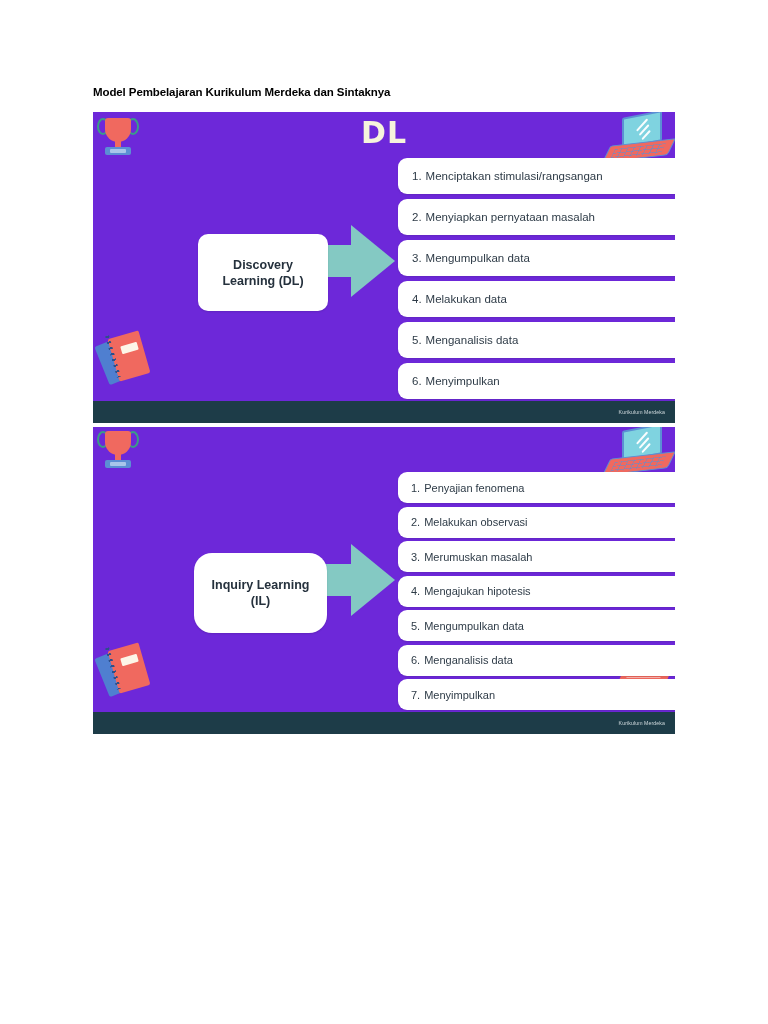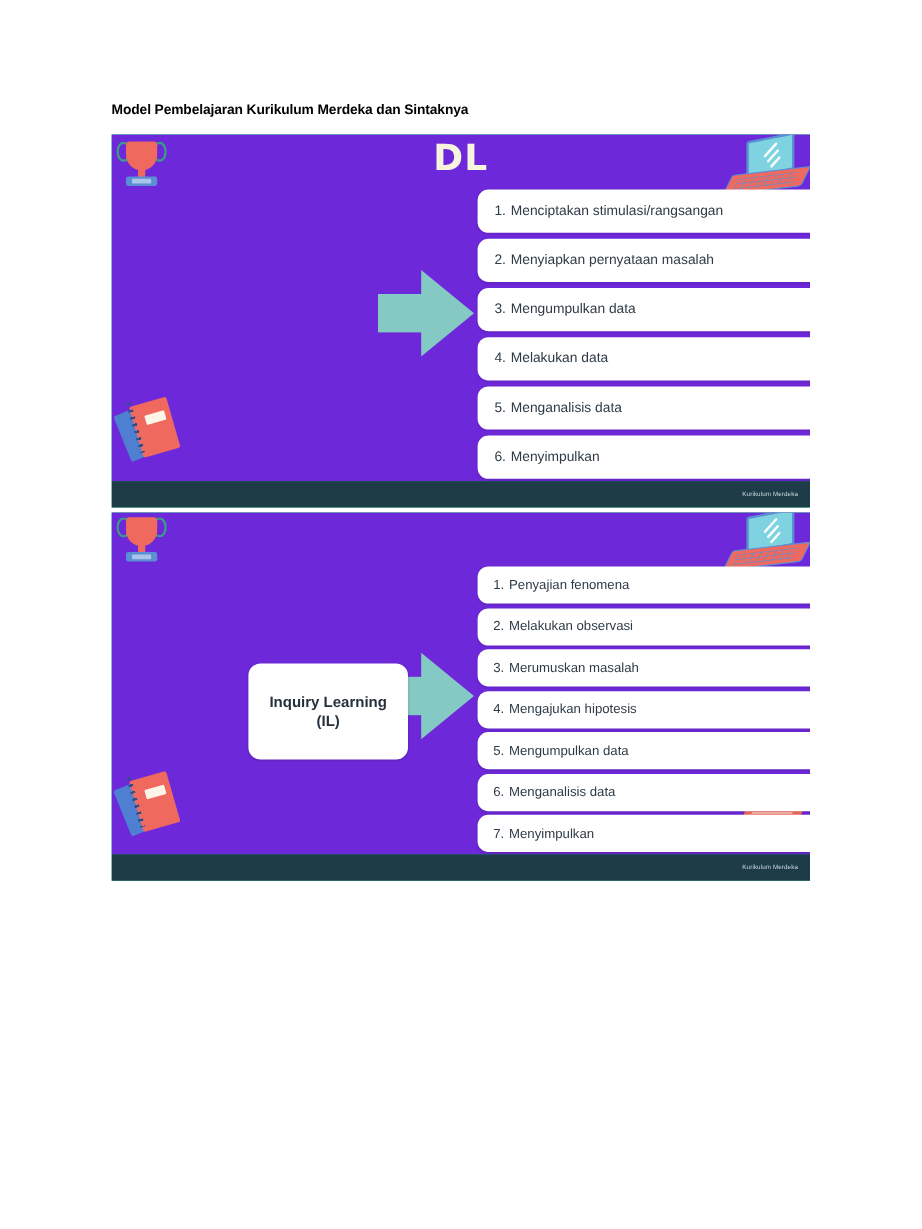--- a/index.html
+++ b/index.html
@@ -96,23 +96,24 @@
     font-weight: bold;
     line-height: 1.28;
     box-shadow: 0 1px 2px rgba(0,0,0,0.12);
   }
   .panel-dl .label-box {
     left: 105px; top: 234px - 112px;
     width: 130px; height: 77px;
     font-size: 12.5px;
   }
   .panel-il .label-box {
-    left: 114px;
+    left: 101px;
     width: 133px; height: 80px;
     font-size: 12.5px;
+    border-radius: 18px;
   }
 
   
   .arrow {
     position: absolute;
     width: 80px;
     height: 72px;
   }
   .arrow .shaft {
     position: absolute;
@@ -346,20 +347,26 @@
         <div class="nb-red-label"></div>
       </div>
 
       <div class="panel-code">DL</div>
 
       <div class="arrow" style="left:222px; top:113px;">
         <div class="shaft"></div>
         <div class="head"></div>
       </div>
 
+      <div class="label-box" style="top:122px;">
+        <div>
+          <span>Discovery</span><br>
+          <span>Learning (DL)</span>
+        </div>
+      </div>
 
       <div class="steps">
         <div class="step-card">
           <span class="num">1.</span>
           <span>Menciptakan stimulasi/rangsangan</span>
         </div>
         <div class="step-card">
           <span class="num">2.</span>
           <span>Menyiapkan pernyataan masalah</span>
         </div>

